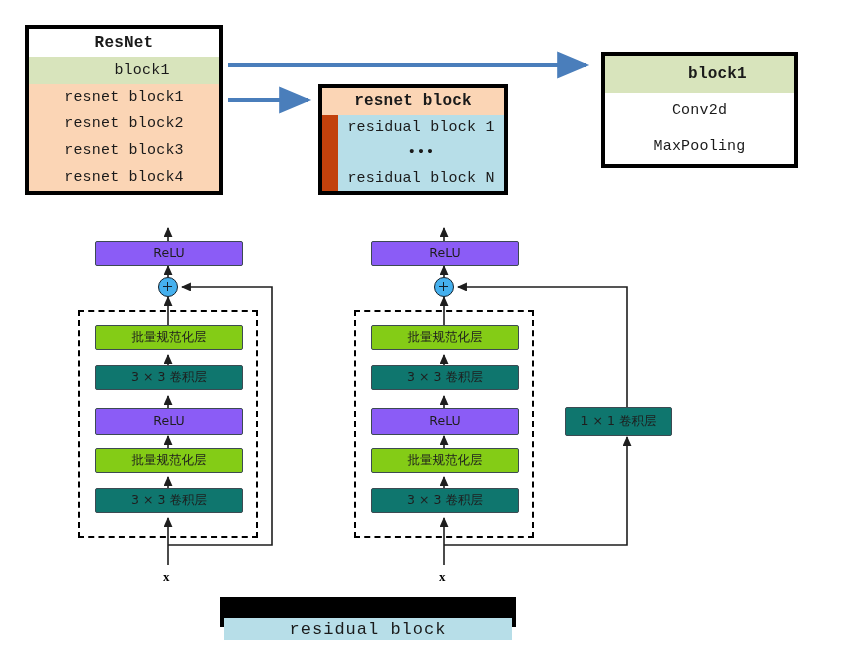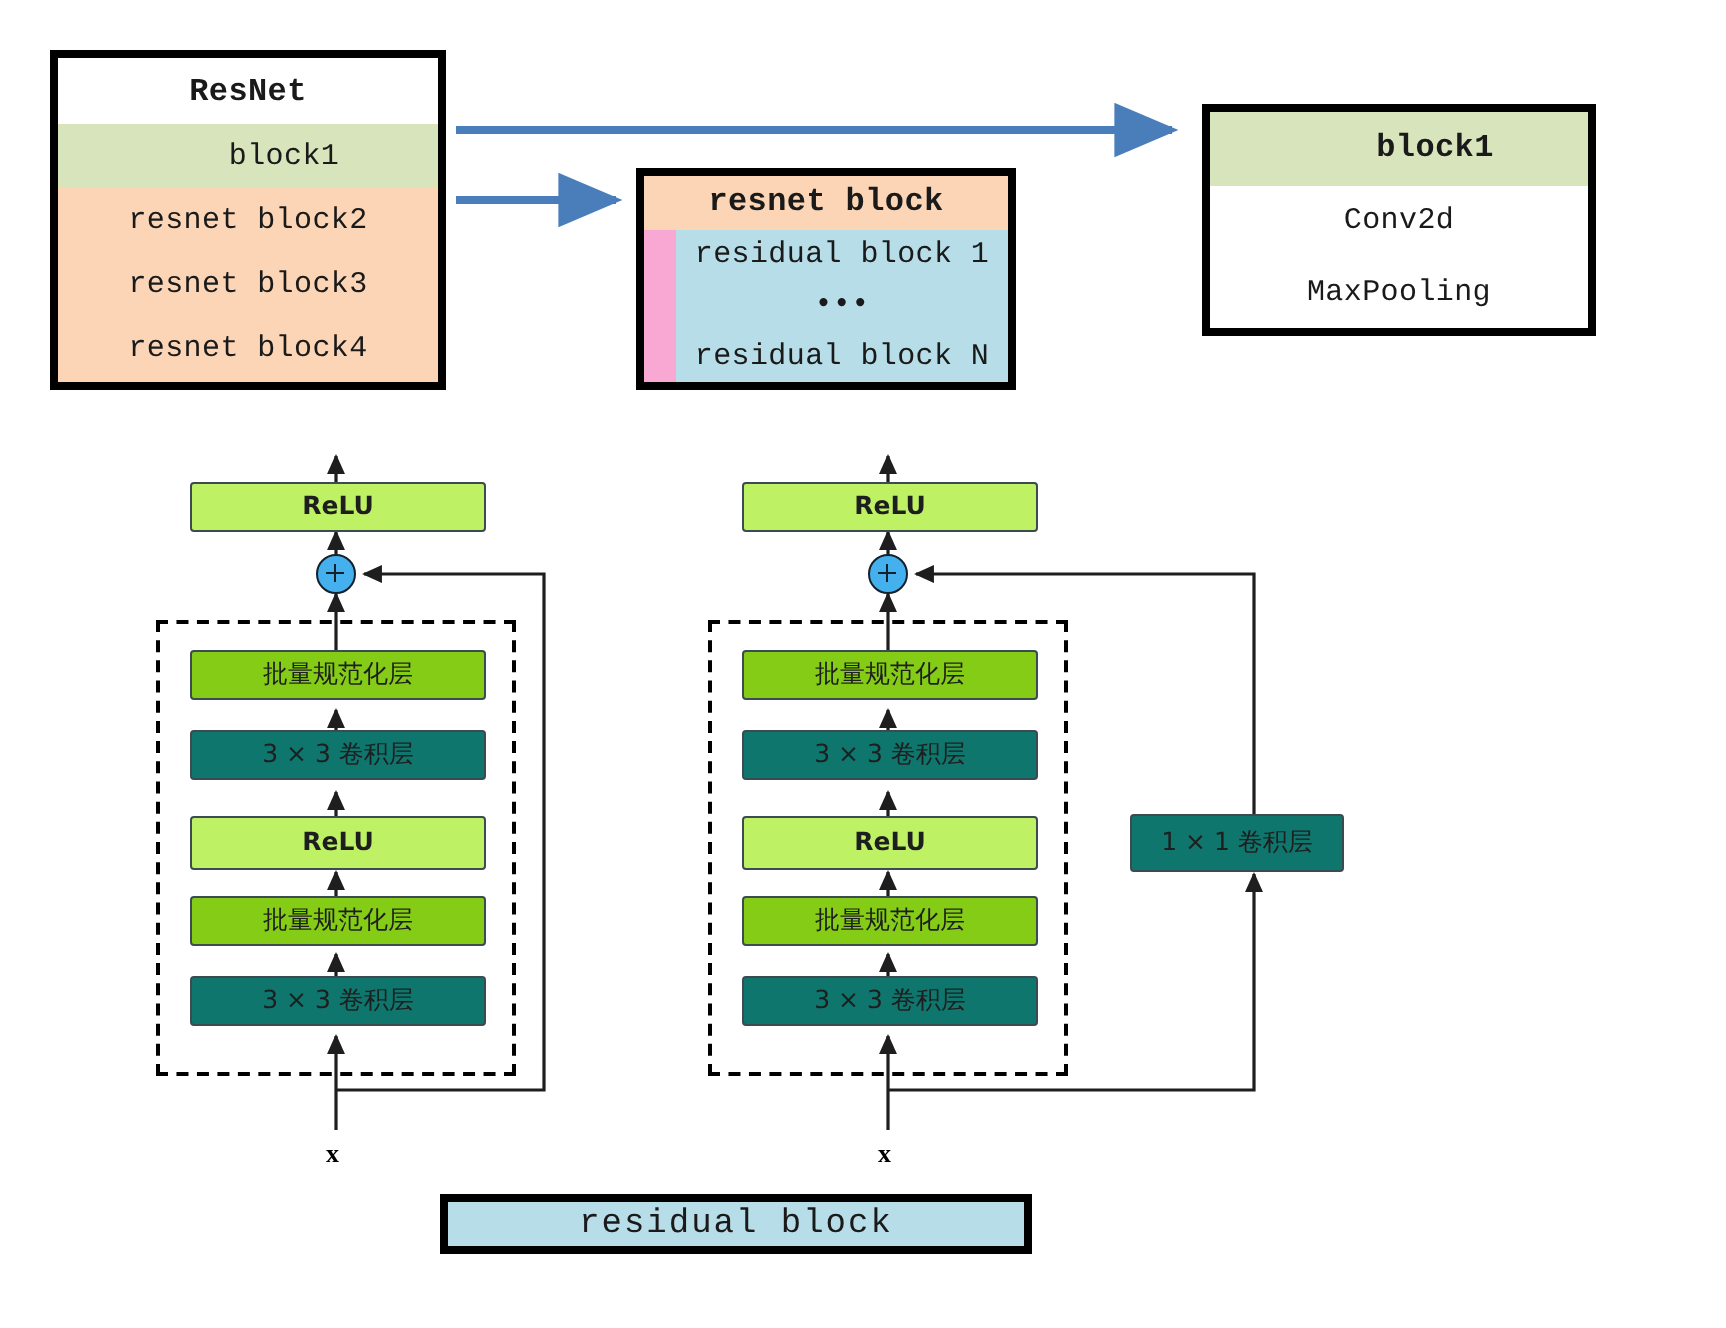--- a/index.html
+++ b/index.html
@@ -19,21 +19,21 @@
   .canvas {
     position: absolute;
     left: 0; top: 0;
     width: 863px;
     height: 664px;
   }
 
   
   .stackbox {
     position: absolute;
-    background: #f9a8d4;
+    background: #c2410c;
     border: 4px solid #000000;
     box-sizing: border-box;
     display: flex;
     flex-direction: column;
     gap: 0;
   }
   .stackrow {
     flex: 1 1 auto;
     display: flex;
     align-items: center;
@@ -65,38 +65,39 @@
     width: 100%;
     height: 100%;
     background: #b7dee8;
     display: flex;
     align-items: center;
     justify-content: center;
     font-family: "Liberation Mono", "DejaVu Sans Mono", monospace;
     font-size: 17px;
     color: #1a1a1a;
     letter-spacing: 1px;
+    margin-top: 17px;
   }
 
   
   .layerbox {
     position: absolute;
     box-sizing: border-box;
     border: 1.2px solid #3c4a52;
     border-radius: 2px;
     display: flex;
     align-items: center;
     justify-content: center;
     font-family: "DejaVu Sans", sans-serif;
     font-size: 12.5px;
     color: #1e1e1e;
     white-space: nowrap;
     line-height: 1;
   }
-  .lb-relu { background: #bef264; font-weight: bold; }
+  .lb-relu { background: #8b5cf6; }
   .lb-conv { background: #0f766e; }
   .lb-bn   { background: #84cc16; }
 
   
   .dashgroup {
     position: absolute;
     box-sizing: border-box;
     border: 2px dashed #000000;
     background: transparent;
   }
@@ -200,20 +201,21 @@
 
       <path d="M444,545 L627,545 L627,437" marker-end="url(#blkArrow)"></path>
 
       <path d="M627,407 L627,287 L458,287" marker-end="url(#blkArrow)"></path>
     </g>
   </svg>
 
   <div class="stackbox" style="left:25px; top:25px; width:198px; height:170px;">
     <div class="stackrow head fill-white">ResNet</div>
     <div class="stackrow fill-green">block1</div>
+    <div class="stackrow fill-orange">resnet block1</div>
     <div class="stackrow fill-orange">resnet block2</div>
     <div class="stackrow fill-orange">resnet block3</div>
     <div class="stackrow fill-orange">resnet block4</div>
   </div>
 
   <div class="stackbox" style="left:318px; top:84px; width:190px; height:111px;">
     <div class="stackrow head fill-orange">resnet block</div>
     <div class="stackrow fill-blue">residual block 1</div>
     <div class="stackrow fill-blue">•••</div>
     <div class="stackrow fill-blue">residual block N</div>

